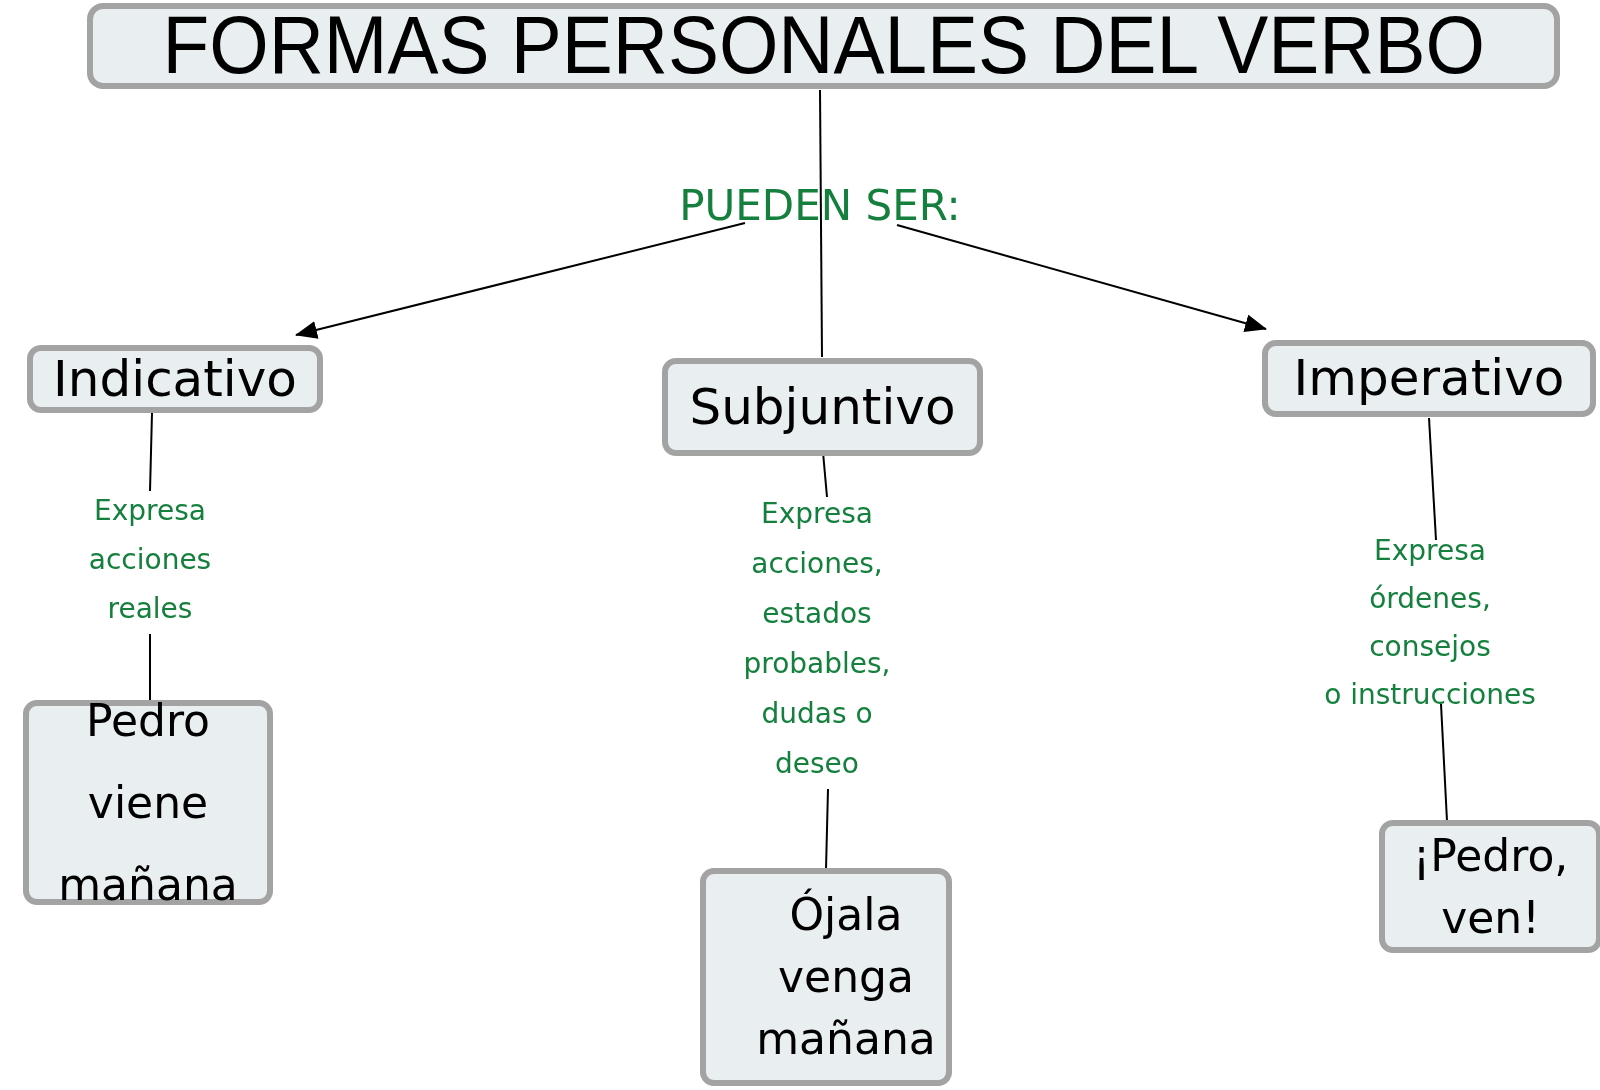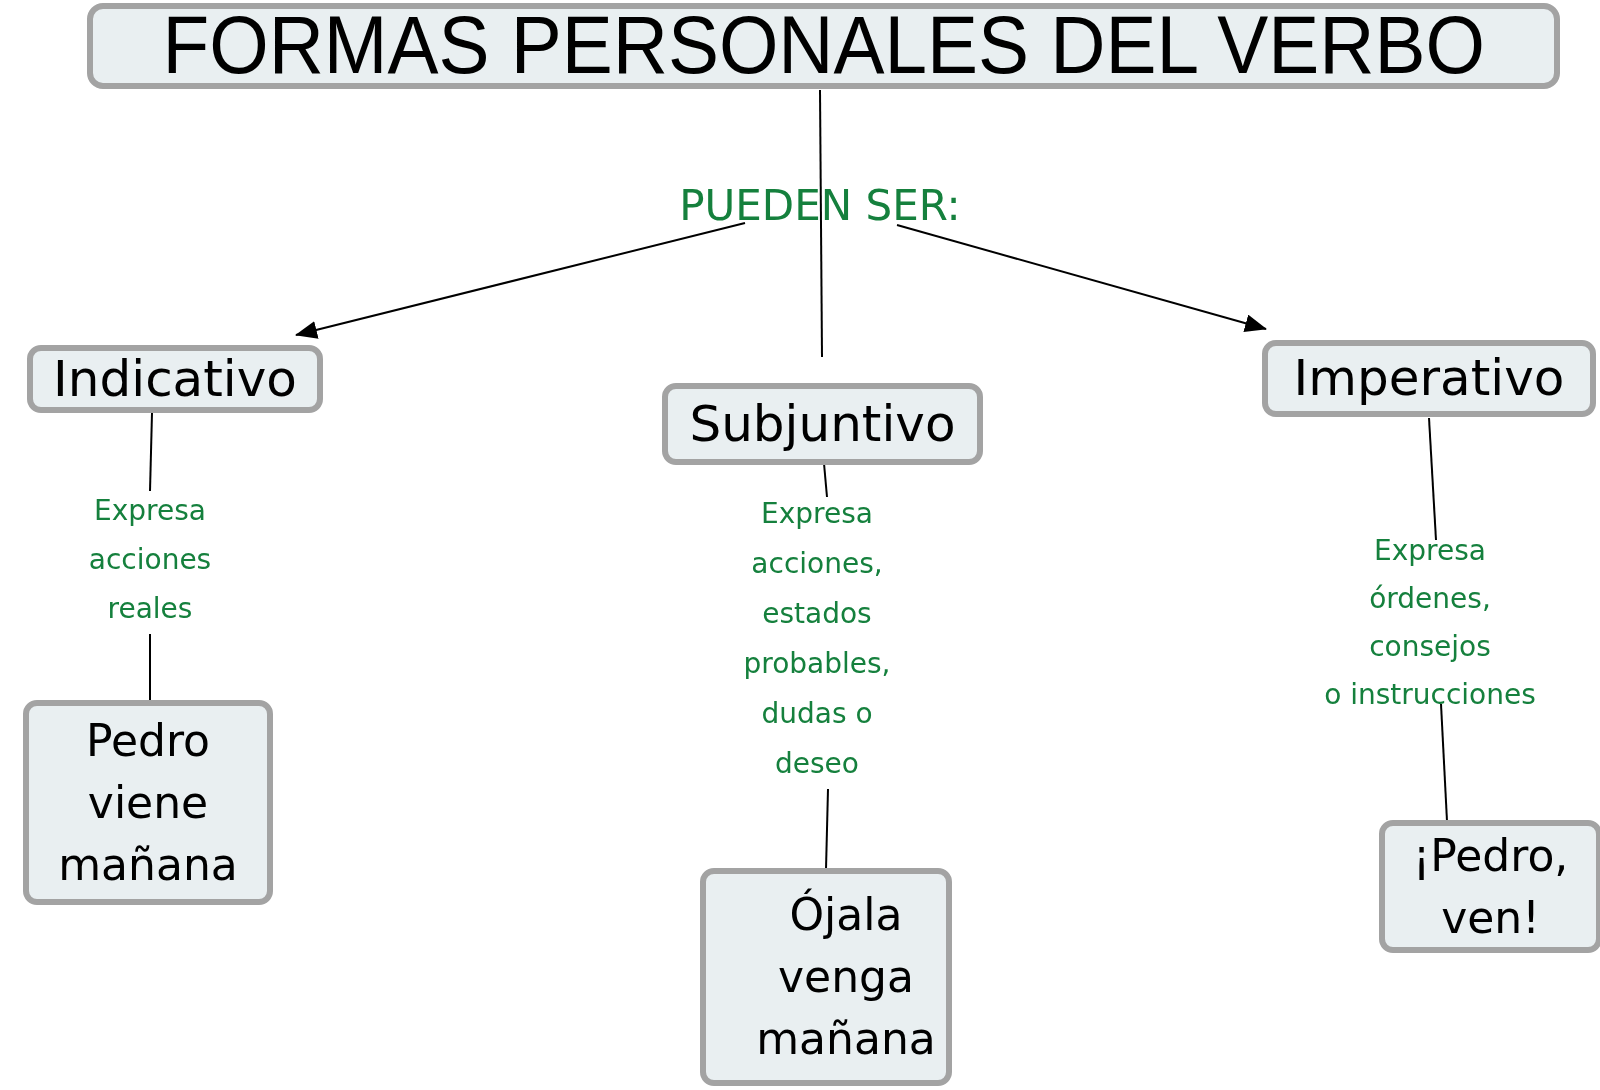--- a/index.html
+++ b/index.html
@@ -47,28 +47,28 @@
   }
   .title-node .stretch {
     display: inline-block;
     transform: scale(0.98, 1.04);
   }
   .concept-node {
     font-size: 50px;
     white-space: nowrap;
   }
   .node-indicativo { left: 3px;    top: 345px; width: 296px; height: 68px; margin-left: 24px; }
-  .node-subjuntivo { left: 662px;  top: 358px; width: 321px; height: 82px; margin-top: 25px; }
+  .node-subjuntivo { left: 662px;  top: 358px; width: 321px; height: 98px; }
   .node-imperativo { left: 1262px; top: 340px; width: 334px; height: 77px; }
 
   .example-node {
     font-size: 44px;
     line-height: 62px;
   }
-  .node-example-indicativo { left: 23px;   top: 700px; width: 250px; height: 205px; }
+  .node-example-indicativo { left: 23px;   top: 700px; width: 250px; height: 205px; gap: 20px; }
   .node-example-subjuntivo { left: 700px;  top: 868px; width: 252px; height: 218px; padding-left: 40px; }
   .node-example-imperativo { left: 1337px; top: 820px; width: 223px; height: 133px; margin-left: 42px; }
 
   .label {
     position: absolute;
     text-align: center;
     z-index: 2;
     color: #15803d;
   }
   .linking-phrase {

